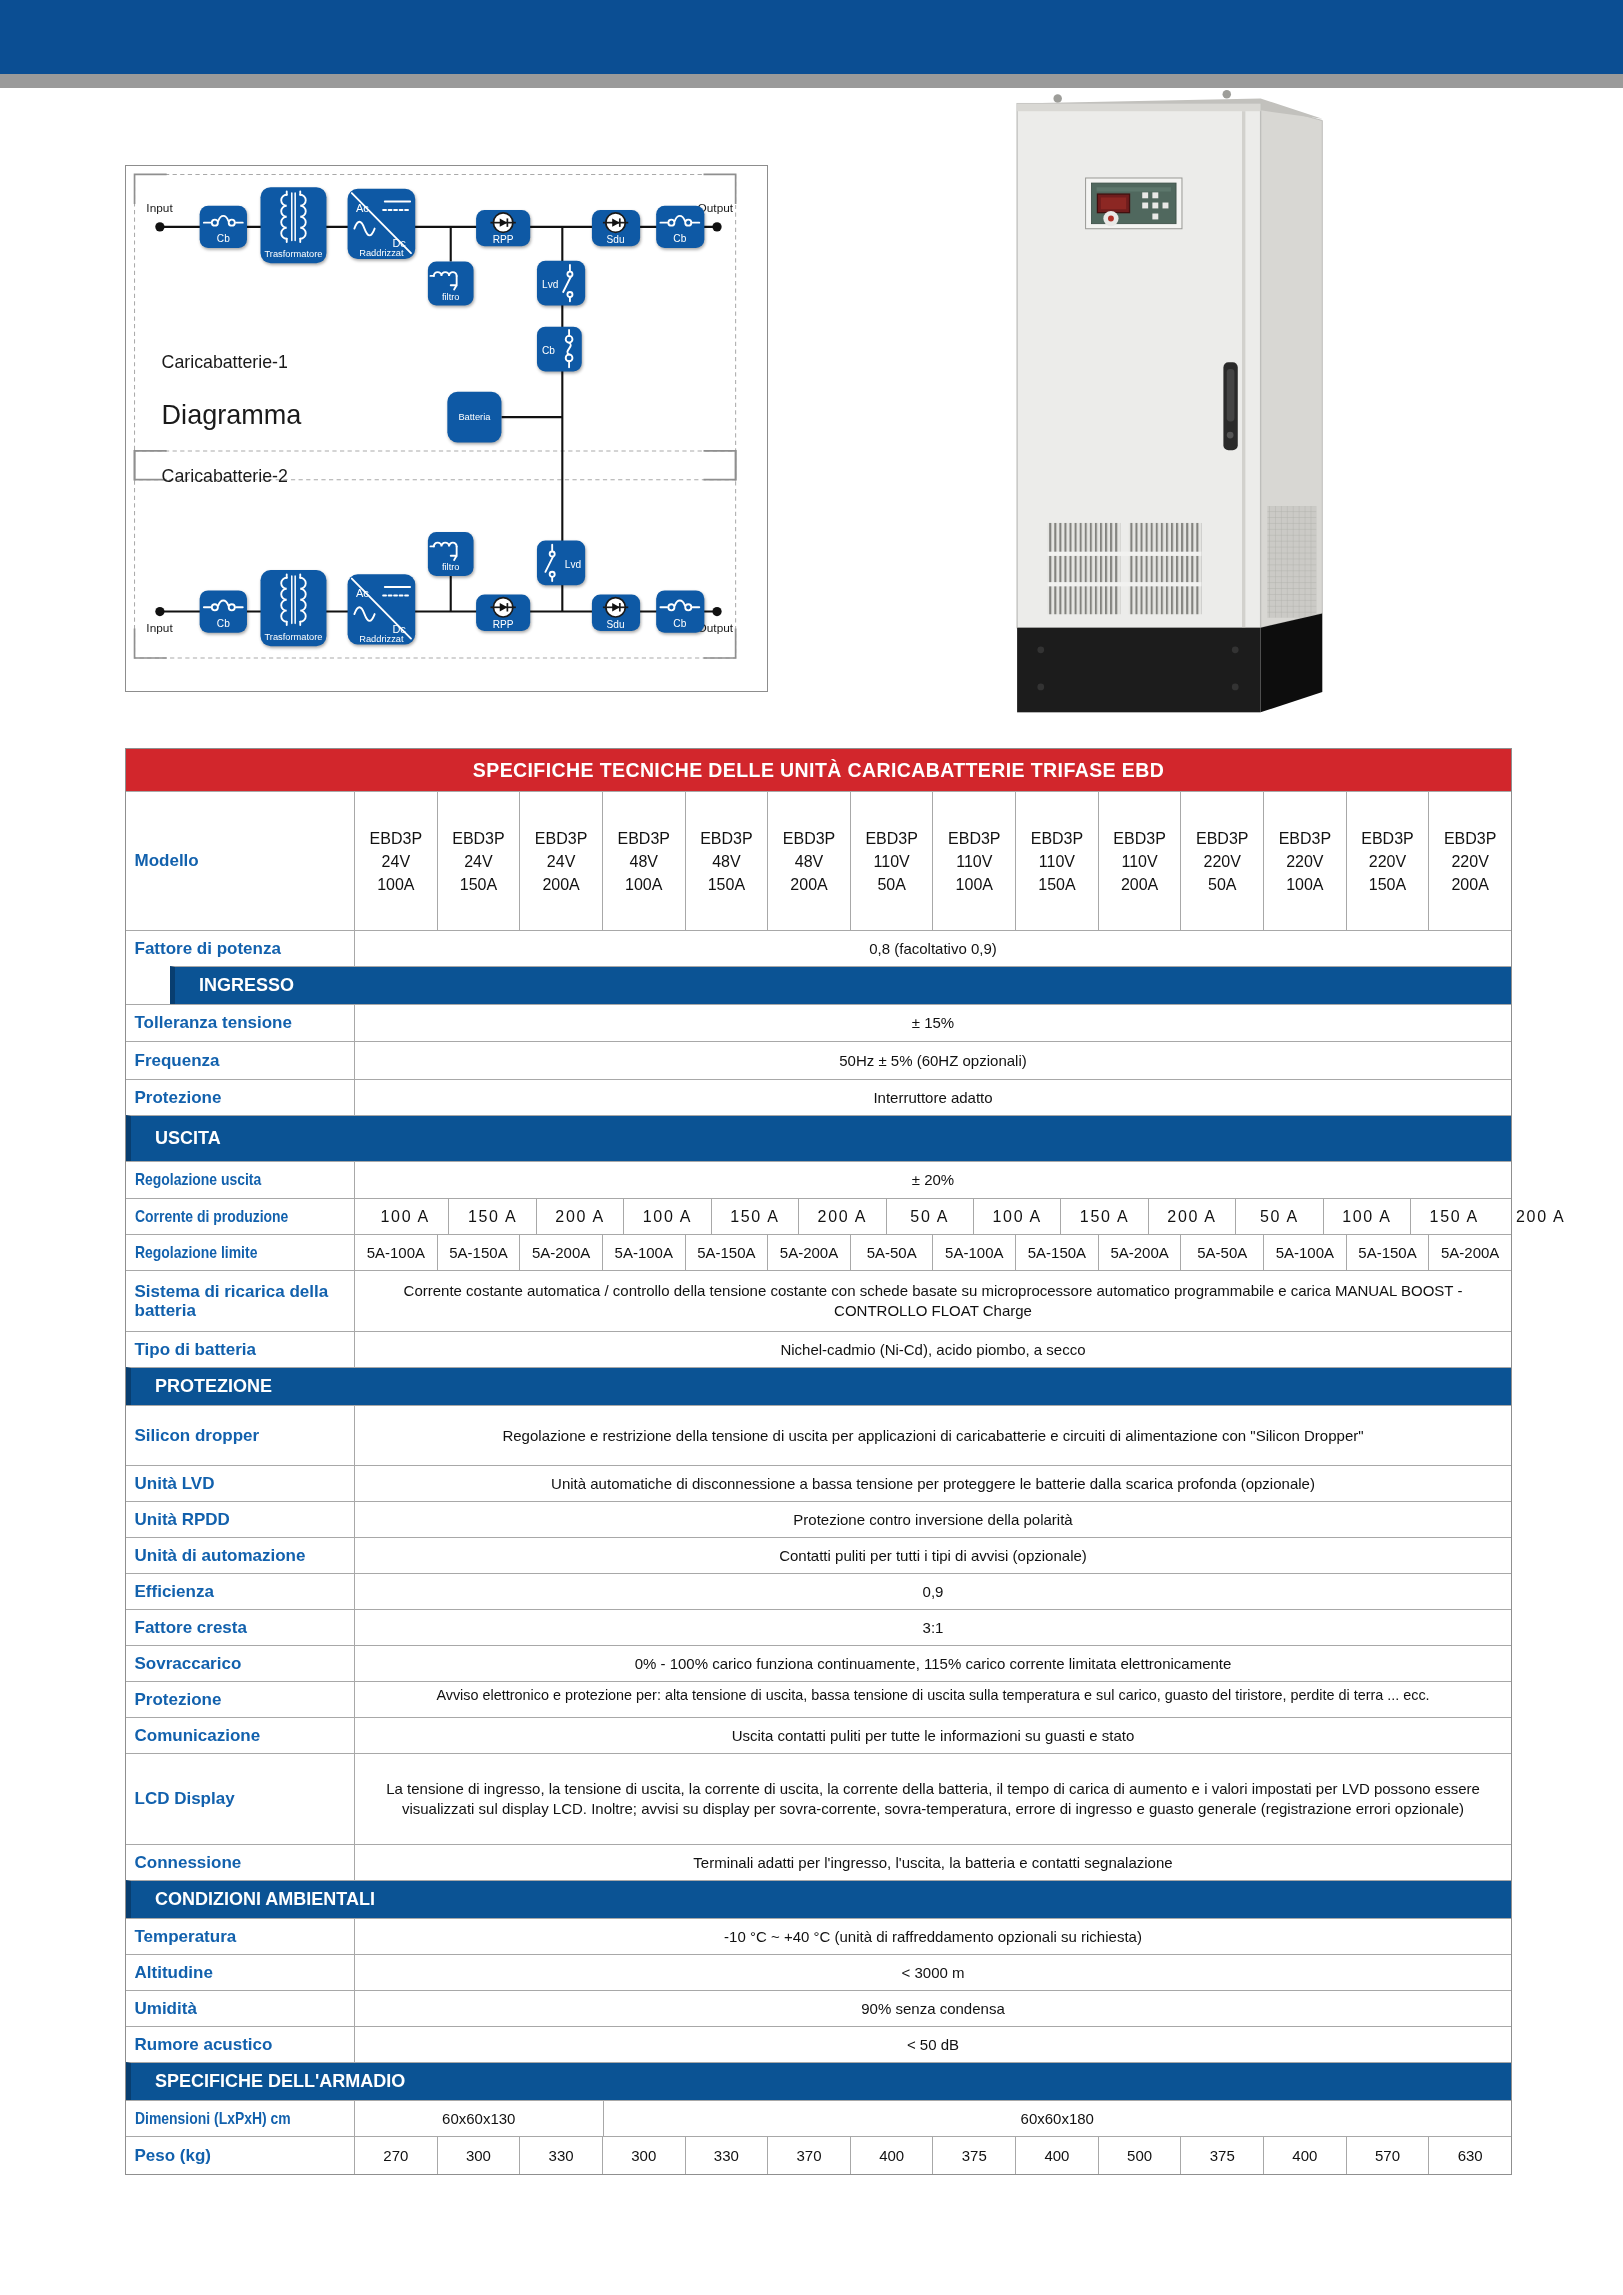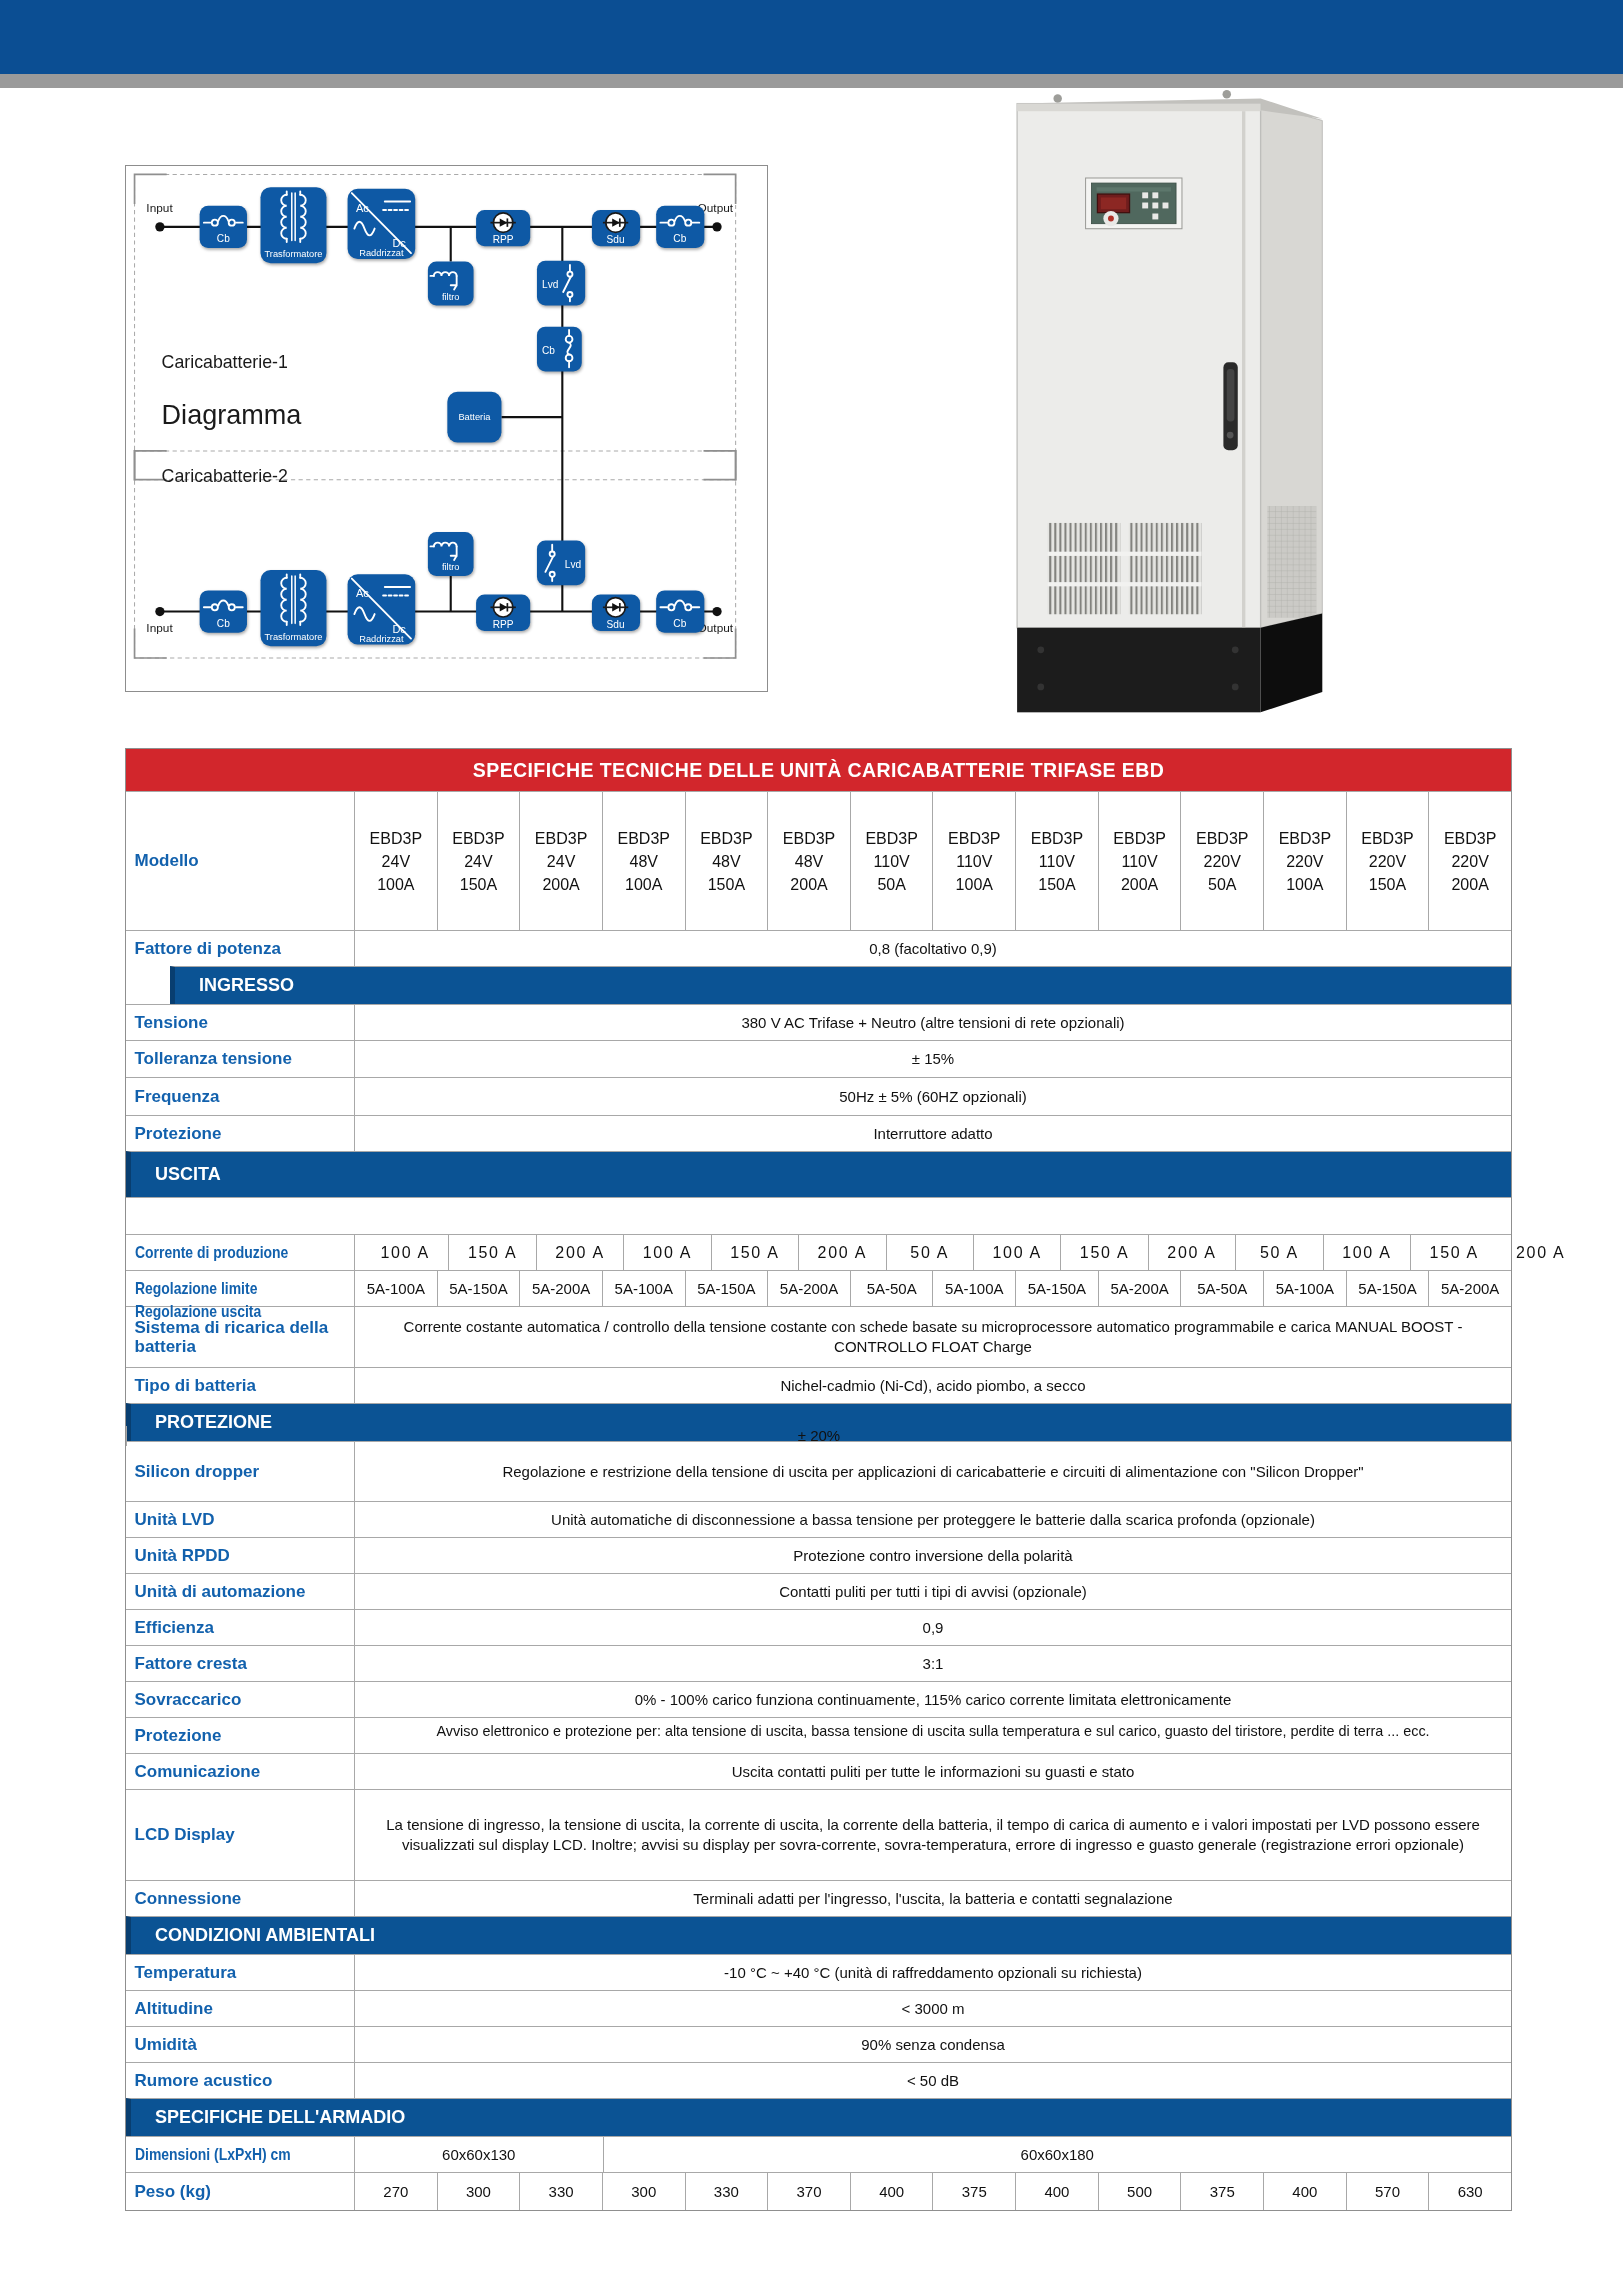--- a/index.html
+++ b/index.html
@@ -397,46 +397,40 @@
           <div class="">200A</div>
         </div>
       </div>
       <div class="t-row" style="height: 36px;">
         <div class="t-label">
           <span>Fattore di potenza</span>
         </div>
         <div class="t-val">0,8 (facoltativo 0,9)</div>
       </div>
       <div class="t-row t-sec" style="height: 38px; margin-left: 44px;">INGRESSO</div>
-      <div class="t-row" style="height: 36px;">
-        <div class="t-label">
-          <span>Tensione</span>
-        </div>
-        <div class="t-val">380 V AC Trifase + Neutro (altre tensioni di rete opzionali)</div>
-      </div>
       <div class="t-row" style="height: 37px;">
         <div class="t-label">
           <span>Tolleranza tensione</span>
         </div>
         <div class="t-val">± 15%</div>
       </div>
       <div class="t-row" style="height: 38px;">
         <div class="t-label">
           <span>Frequenza</span>
         </div>
         <div class="t-val">50Hz ± 5% (60HZ opzionali)</div>
       </div>
       <div class="t-row" style="height: 36px;">
         <div class="t-label">
           <span>Protezione</span>
         </div>
         <div class="t-val">Interruttore adatto</div>
       </div>
       <div class="t-row t-sec" style="height: 46px;">USCITA</div>
-      <div class="t-row" style="height: 37px; flex-direction: column;">
+      <div class="t-row" style="height: 37px;">
         <div class="t-label">
           <span class="narrow">Regolazione uscita</span>
         </div>
         <div class="t-val">± 20%</div>
       </div>
       <div class="t-row" style="height: 36px;">
         <div class="t-label">
           <span class="narrow">Corrente di produzione</span>
         </div>
         <div class="t-val-wrap">

